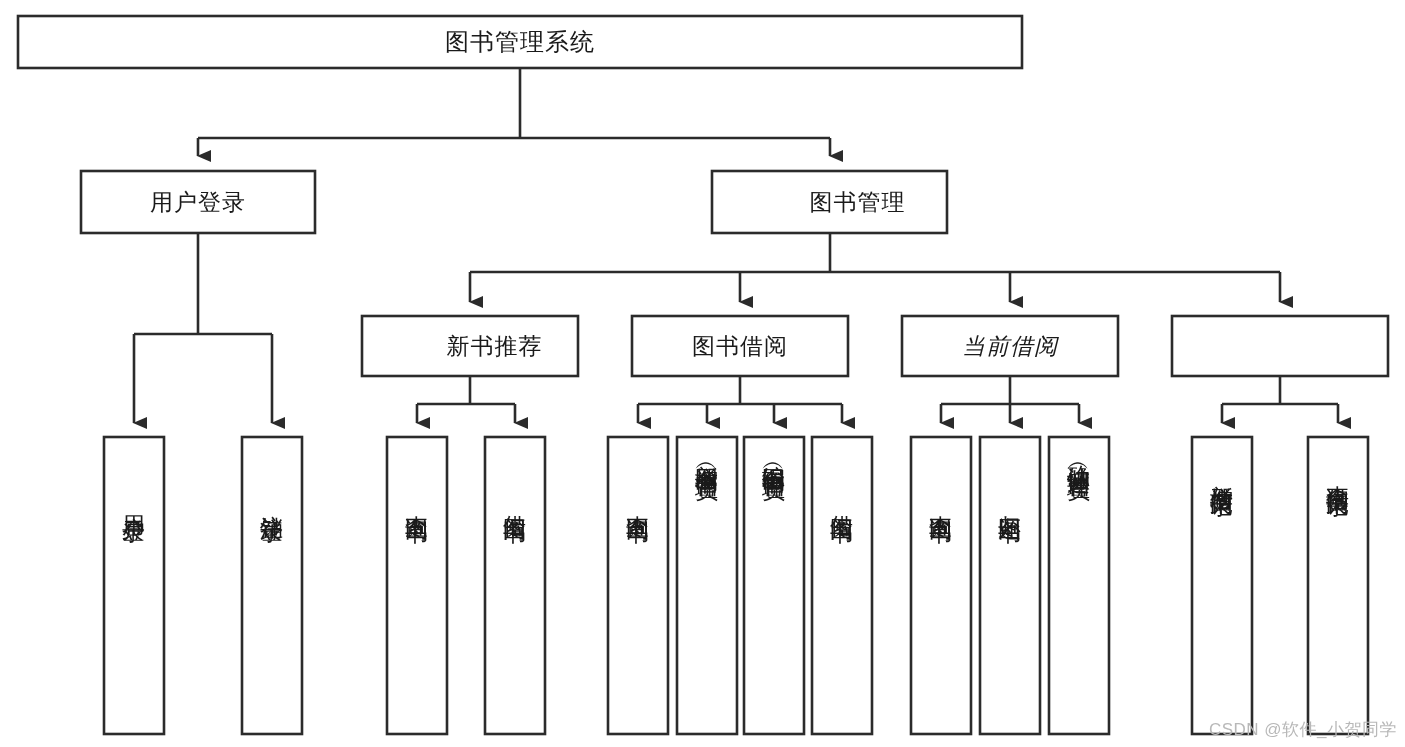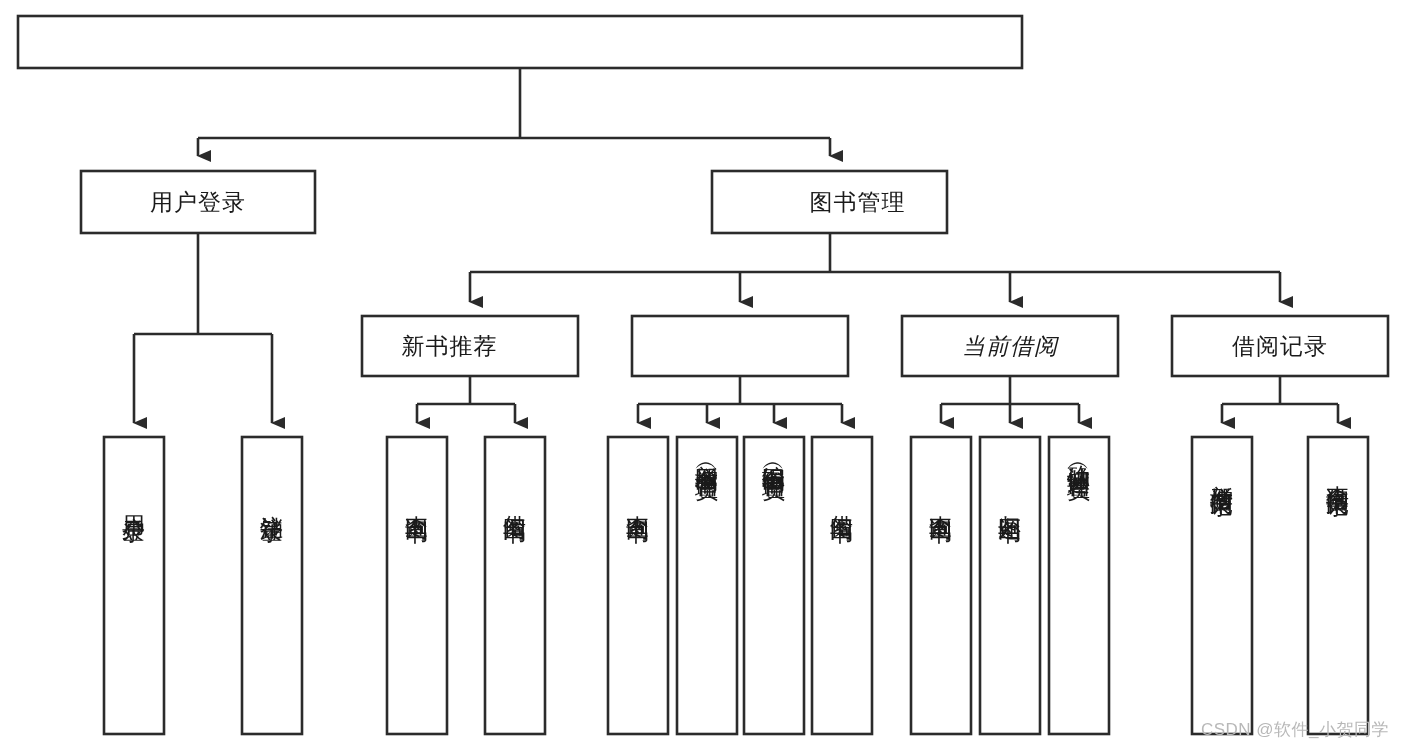--- a/index.html
+++ b/index.html
@@ -68,21 +68,21 @@
     font-size: 23px;
     color: #1a1a1a;
     white-space: nowrap;
     letter-spacing: 1px;
   }
   .root-label-text {
     font-size: 24px;
   }
   #watermark {
     position: absolute;
-    right: 16px;
+    right: 8px;
     bottom: 6px;
     font-family: "Liberation Sans", "DejaVu Sans", sans-serif;
     font-size: 17px;
     color: #b8b8b8;
     letter-spacing: 0.5px;
     white-space: nowrap;
     pointer-events: none;
   }
 </style>
 </head>
@@ -159,41 +159,44 @@
     <rect class="node-box" x="812" y="437" width="60" height="297"></rect>
 
     <rect class="node-box" x="911" y="437" width="60" height="297"></rect>
     <rect class="node-box" x="980" y="437" width="60" height="297"></rect>
     <rect class="node-box" x="1049" y="437" width="60" height="297"></rect>
 
     <rect class="node-box" x="1192" y="437" width="60" height="297"></rect>
     <rect class="node-box" x="1308" y="437" width="60" height="297"></rect>
   </svg>
 
+  <div class="hlabel-wrap" style="left:18px; top:16px; width:1004px; height:52px;">
+    <span class="hlabel-text root-label-text">图书管理系统</span>
+  </div>
 
   <div class="hlabel-wrap" style="left:81px; top:171px; width:234px; height:62px;">
     <span class="hlabel-text">用户登录</span>
   </div>
 
   <div class="hlabel-wrap" style="left:712px; top:171px; width:235px; height:62px;margin-left:28px;">
     <span class="hlabel-text">图书管理</span>
   </div>
 
-  <div class="hlabel-wrap" style="left:362px; top:316px; width:175px; height:60px;">
+  <div class="hlabel-wrap" style="left:362px; top:316px; width:175px; height:60px;padding-left:45px;">
     <span class="hlabel-text">新书推荐</span>
   </div>
 
+  <div class="hlabel-wrap" style="left:632px; top:316px; width:216px; height:60px;">
+    <span class="hlabel-text">图书借阅</span>
+  </div>
 
   <div class="hlabel-wrap" style="left:902px; top:316px; width:216px; height:60px;font-style:italic;">
     <span class="hlabel-text">当前借阅</span>
   </div>
 
-  <div class="hlabel-wrap" style="left:1172px; top:316px; width:216px; height:60px;">
-    <span class="hlabel-text">借阅记录</span>
-  </div>
 
   <div class="vlabel-wrap" style="left:104px; top:497px; width:60px; height:237px;">
     <span class="vlabel-text">用户登录</span>
   </div>
 
   <div class="vlabel-wrap" style="left:242px; top:497px; width:60px; height:237px;">
     <span class="vlabel-text">注销登录</span>
   </div>
 
   <div class="vlabel-wrap" style="left:387px; top:497px; width:60px; height:237px;">

